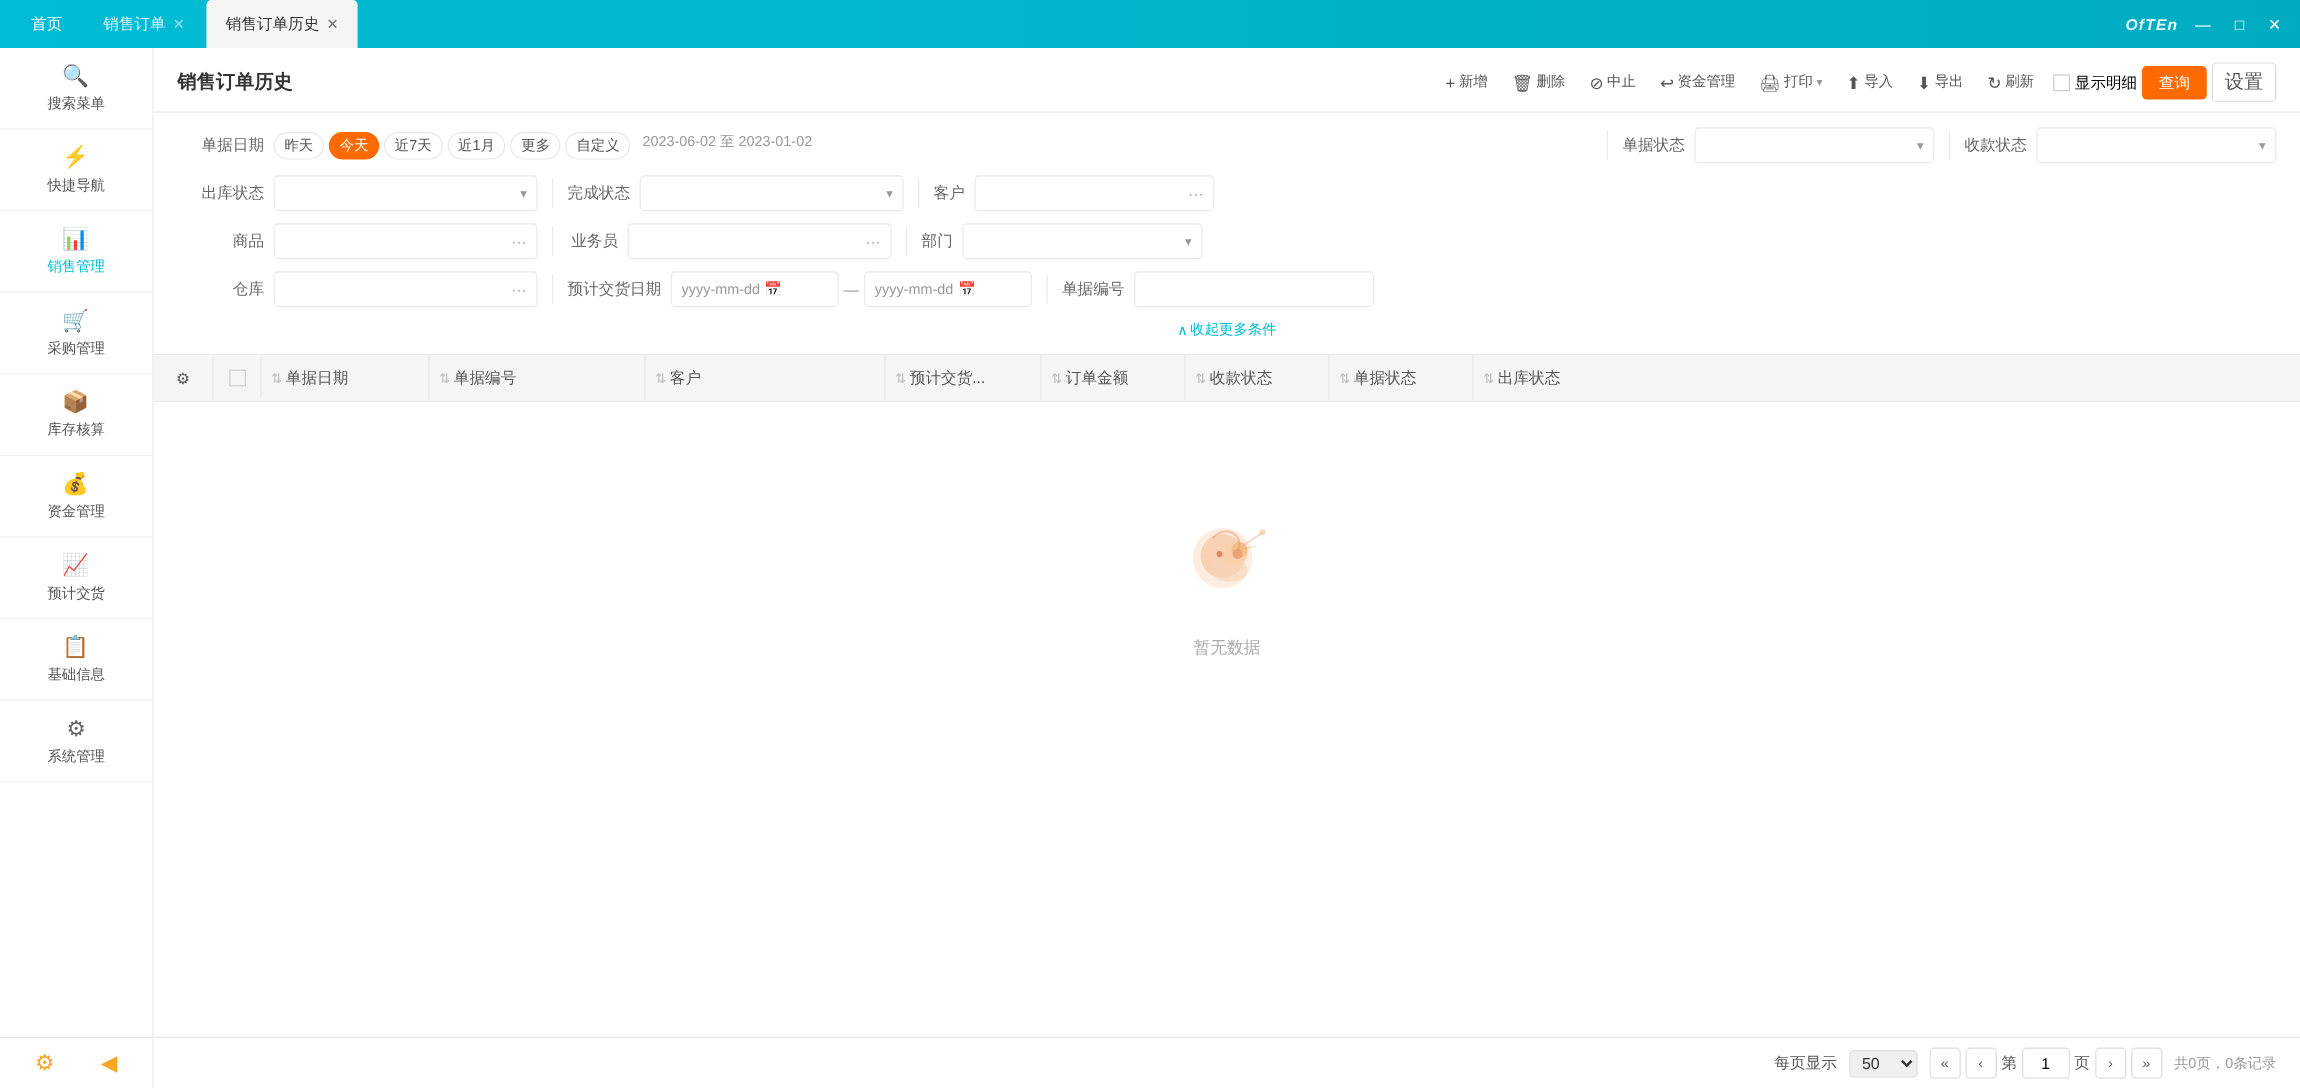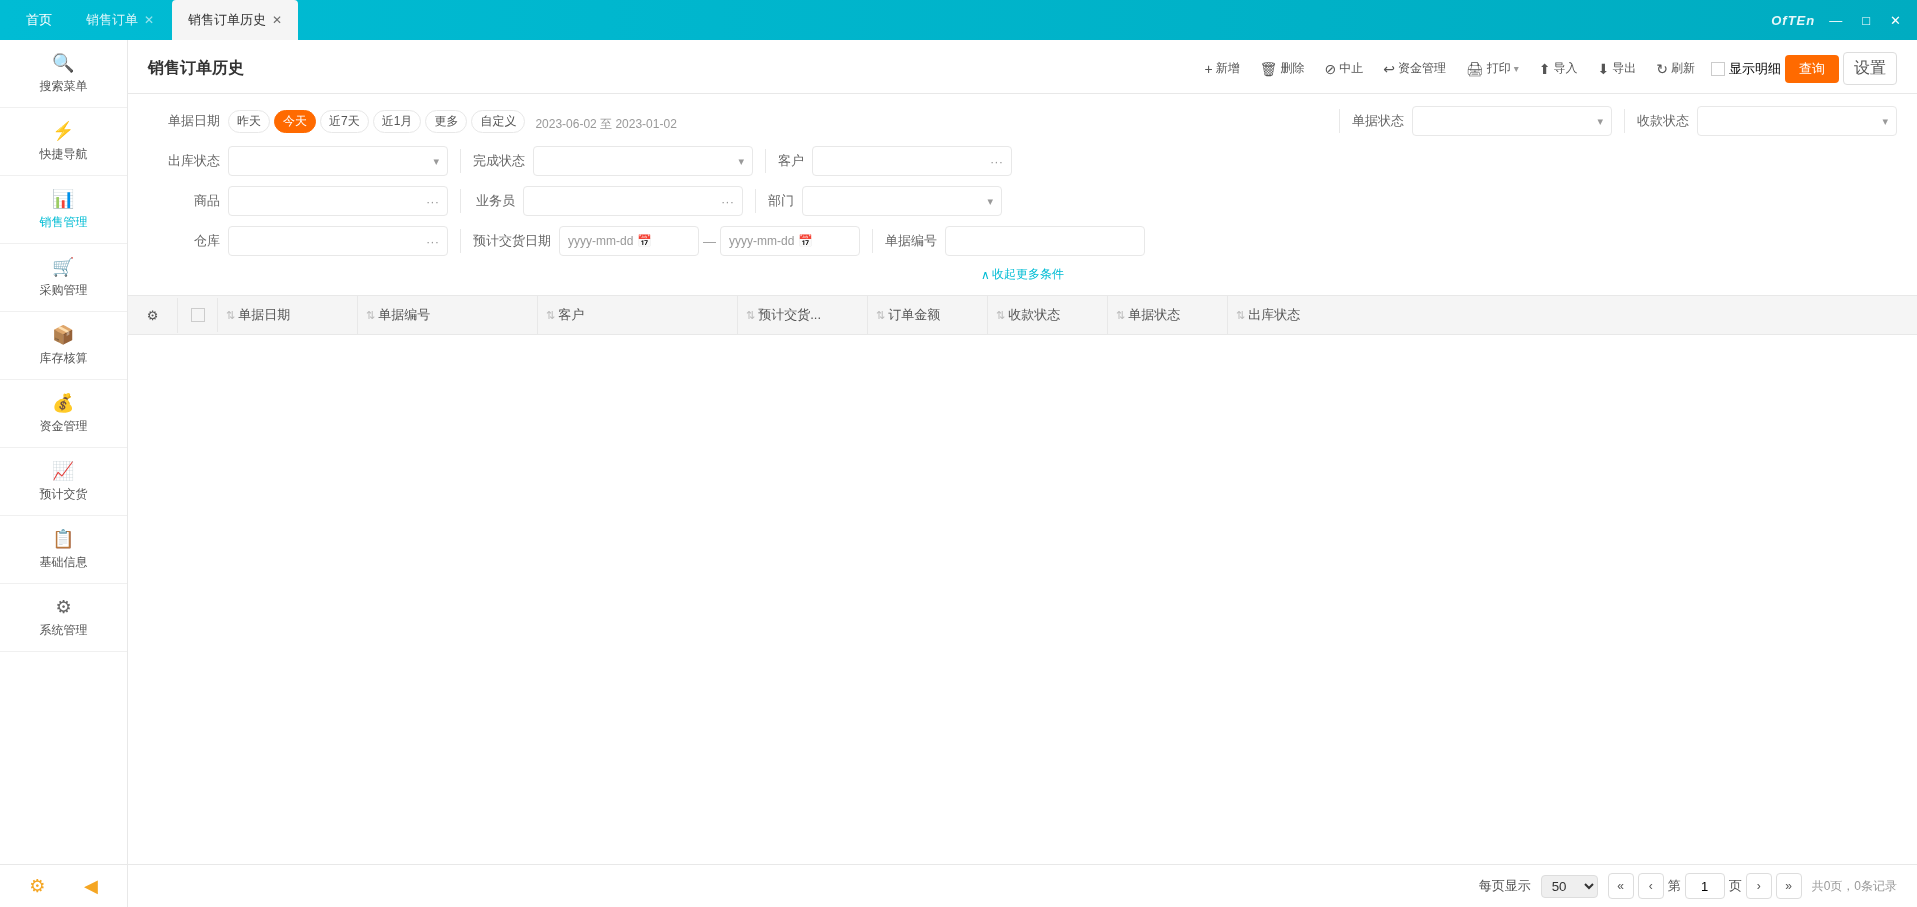--- a/index.html
+++ b/index.html
@@ -167,21 +167,21 @@
     .filter-label {
       color: #666;
       font-size: 13px;
       min-width: 80px;
       text-align: right;
       padding-right: 8px;
       flex-shrink: 0;
     }
     .date-filter {
       display: flex;
-      align-items: flex-end;
+      align-items: flex-start;
       gap: 4px;
       flex: 1;
     }
     .date-btn {
       padding: 2px 8px;
       border: 1px solid #e8e8e8;
       border-radius: 12px;
       cursor: pointer;
       font-size: 12px;
       color: #555;
@@ -599,20 +599,36 @@
         <div class="th col-order-status">
           <span class="sort-icon">⇅</span>
           <span>单据状态</span>
         </div>
         <div class="th col-out-status">
           <span class="sort-icon">⇅</span>
           <span>出库状态</span>
         </div>
       </div>
 
+      <div class="empty-state">
+        <svg class="empty-icon" viewBox="0 0 120 120" xmlns="http://www.w3.org/2000/svg">
+          <circle cx="55" cy="60" r="30" fill="#fce8d8" opacity="0.8"></circle>
+          <circle cx="55" cy="58" r="22" fill="#f5c4a0" opacity="0.7"></circle>
+          <ellipse cx="62" cy="72" rx="18" ry="12" fill="#f7d4b5" opacity="0.6"></ellipse>
+          <circle cx="68" cy="55" r="12" fill="#fad0a8" opacity="0.9"></circle>
+          <circle cx="72" cy="52" r="8" fill="#f5b880" opacity="0.8"></circle>
+          <circle cx="70" cy="56" r="5" fill="#e8956e" opacity="0.7"></circle>
+          <path d="M 45 40 Q 55 30 65 35 Q 75 40 70 55" stroke="#e8956e" stroke-width="2" fill="none" opacity="0.5"></path>
+          <circle cx="52" cy="56" r="3" fill="#d4784e" opacity="0.8"></circle>
+          <path d="M 72 50 L 90 38 L 95 35" stroke="#e8a870" stroke-width="1.5" fill="none" opacity="0.5"></path>
+          <circle cx="95" cy="34" r="3" fill="#f5c090" opacity="0.6"></circle>
+          <path d="M 72 52 L 88 48" stroke="#e8a870" stroke-width="1" fill="none" opacity="0.4"></path>
+        </svg>
+        <span class="empty-text">暂无数据</span>
+      </div>
     </div>
 
     <div class="footer">
       <span>每页显示</span>
       <select class="page-size-select">
         <option>50</option>
         <option>10</option>
         <option>20</option>
         <option>100</option>
       </select>

